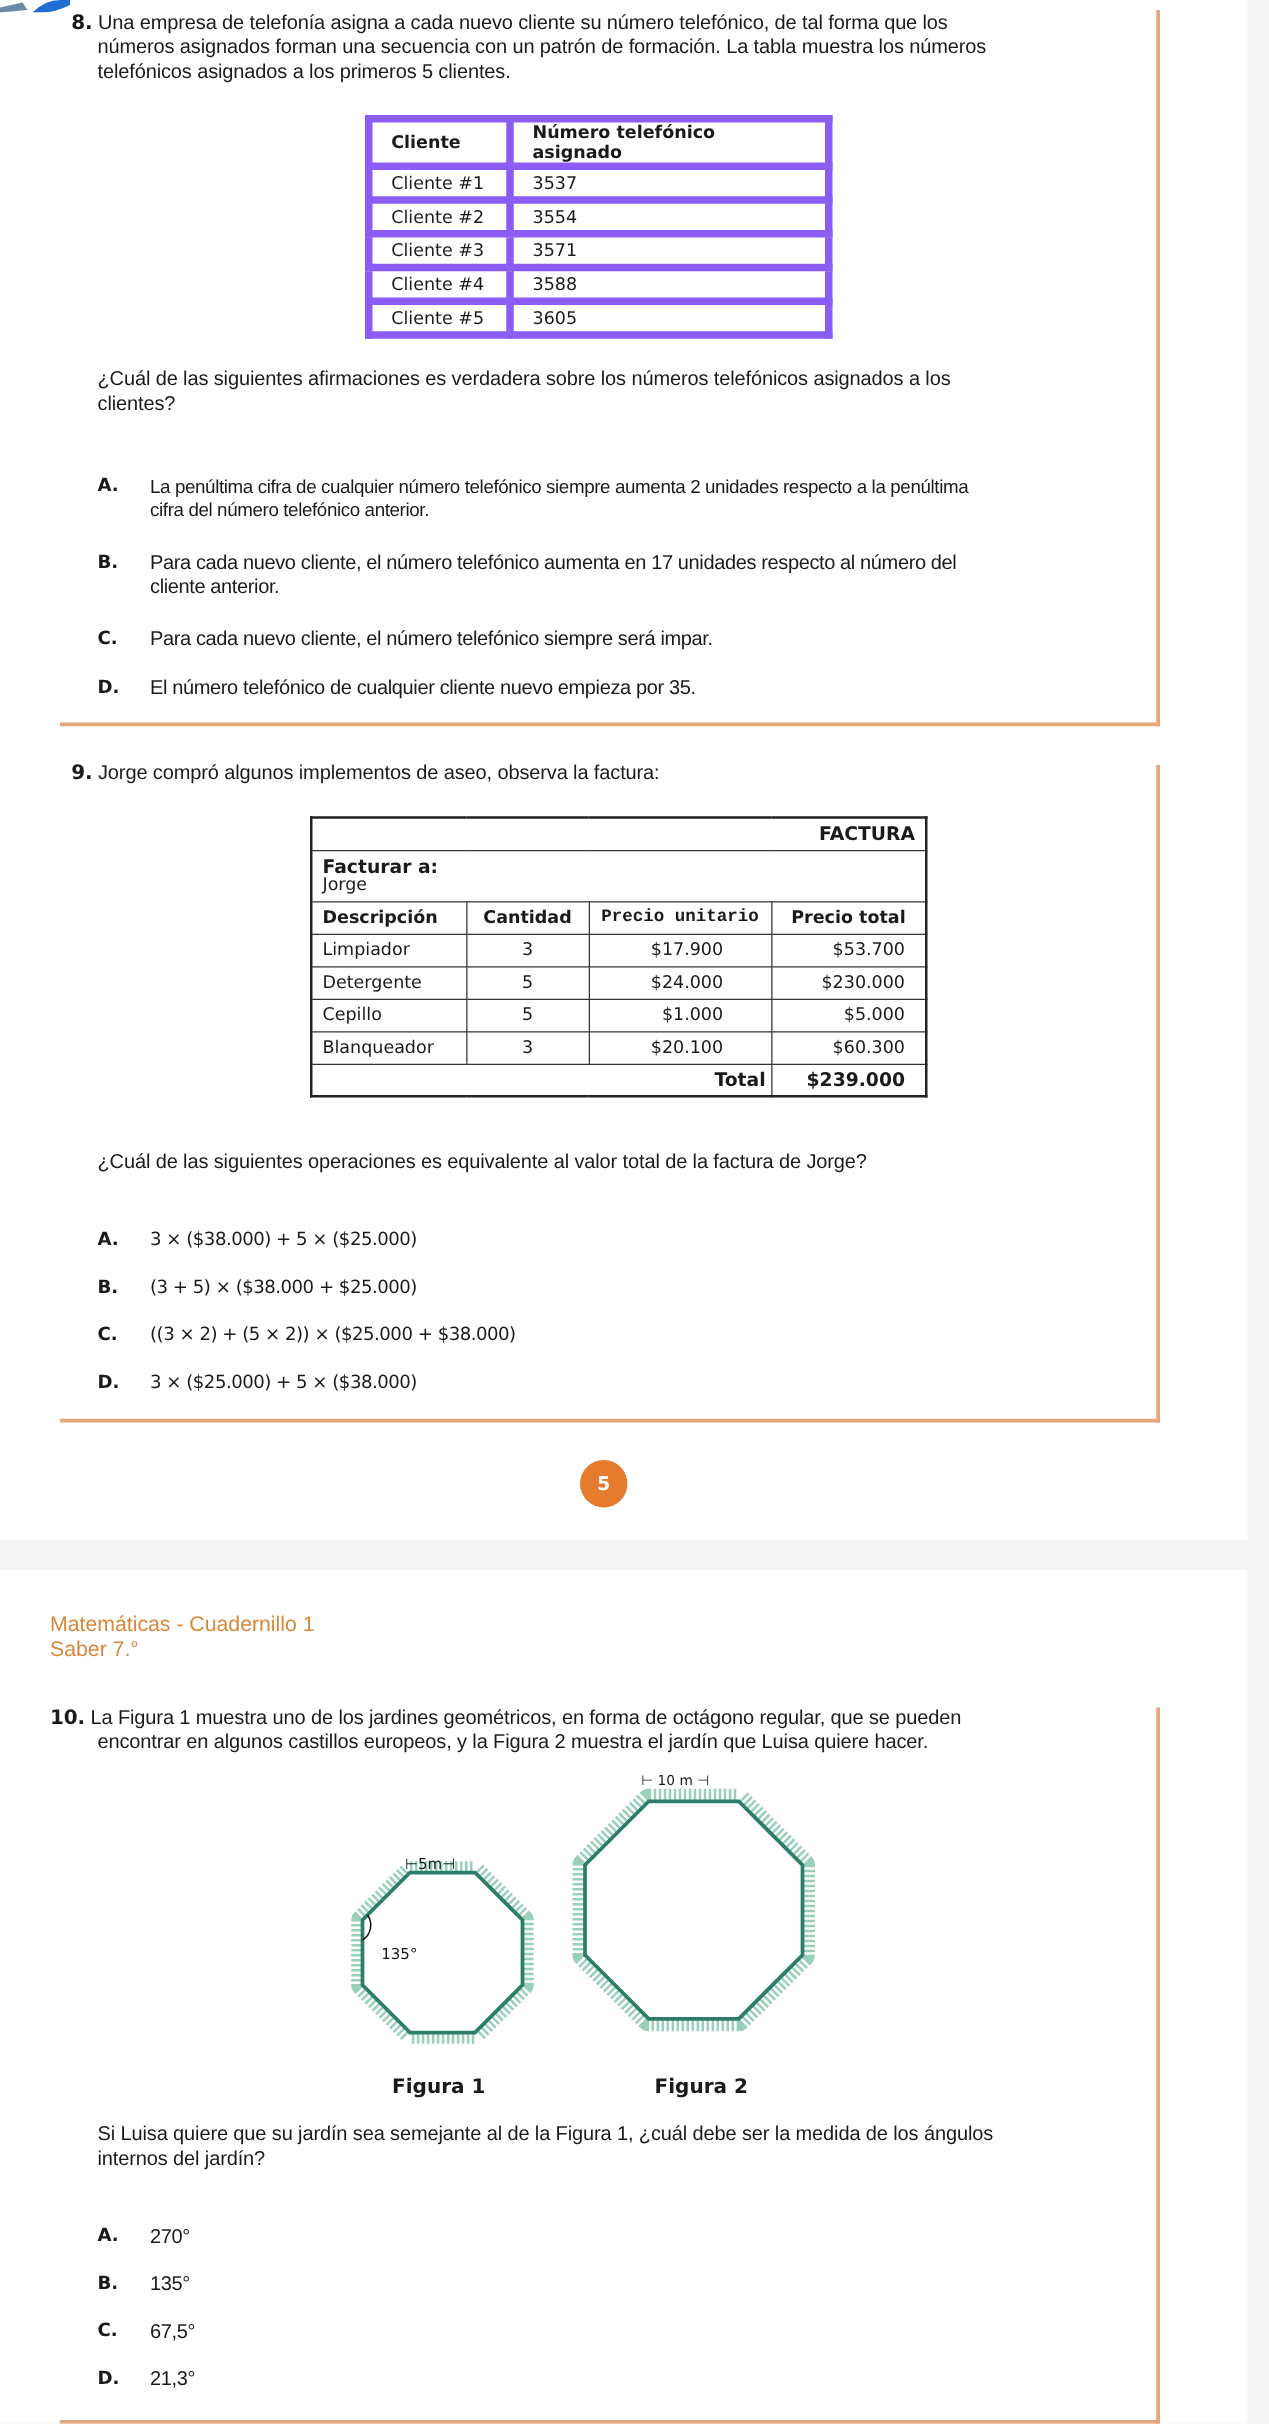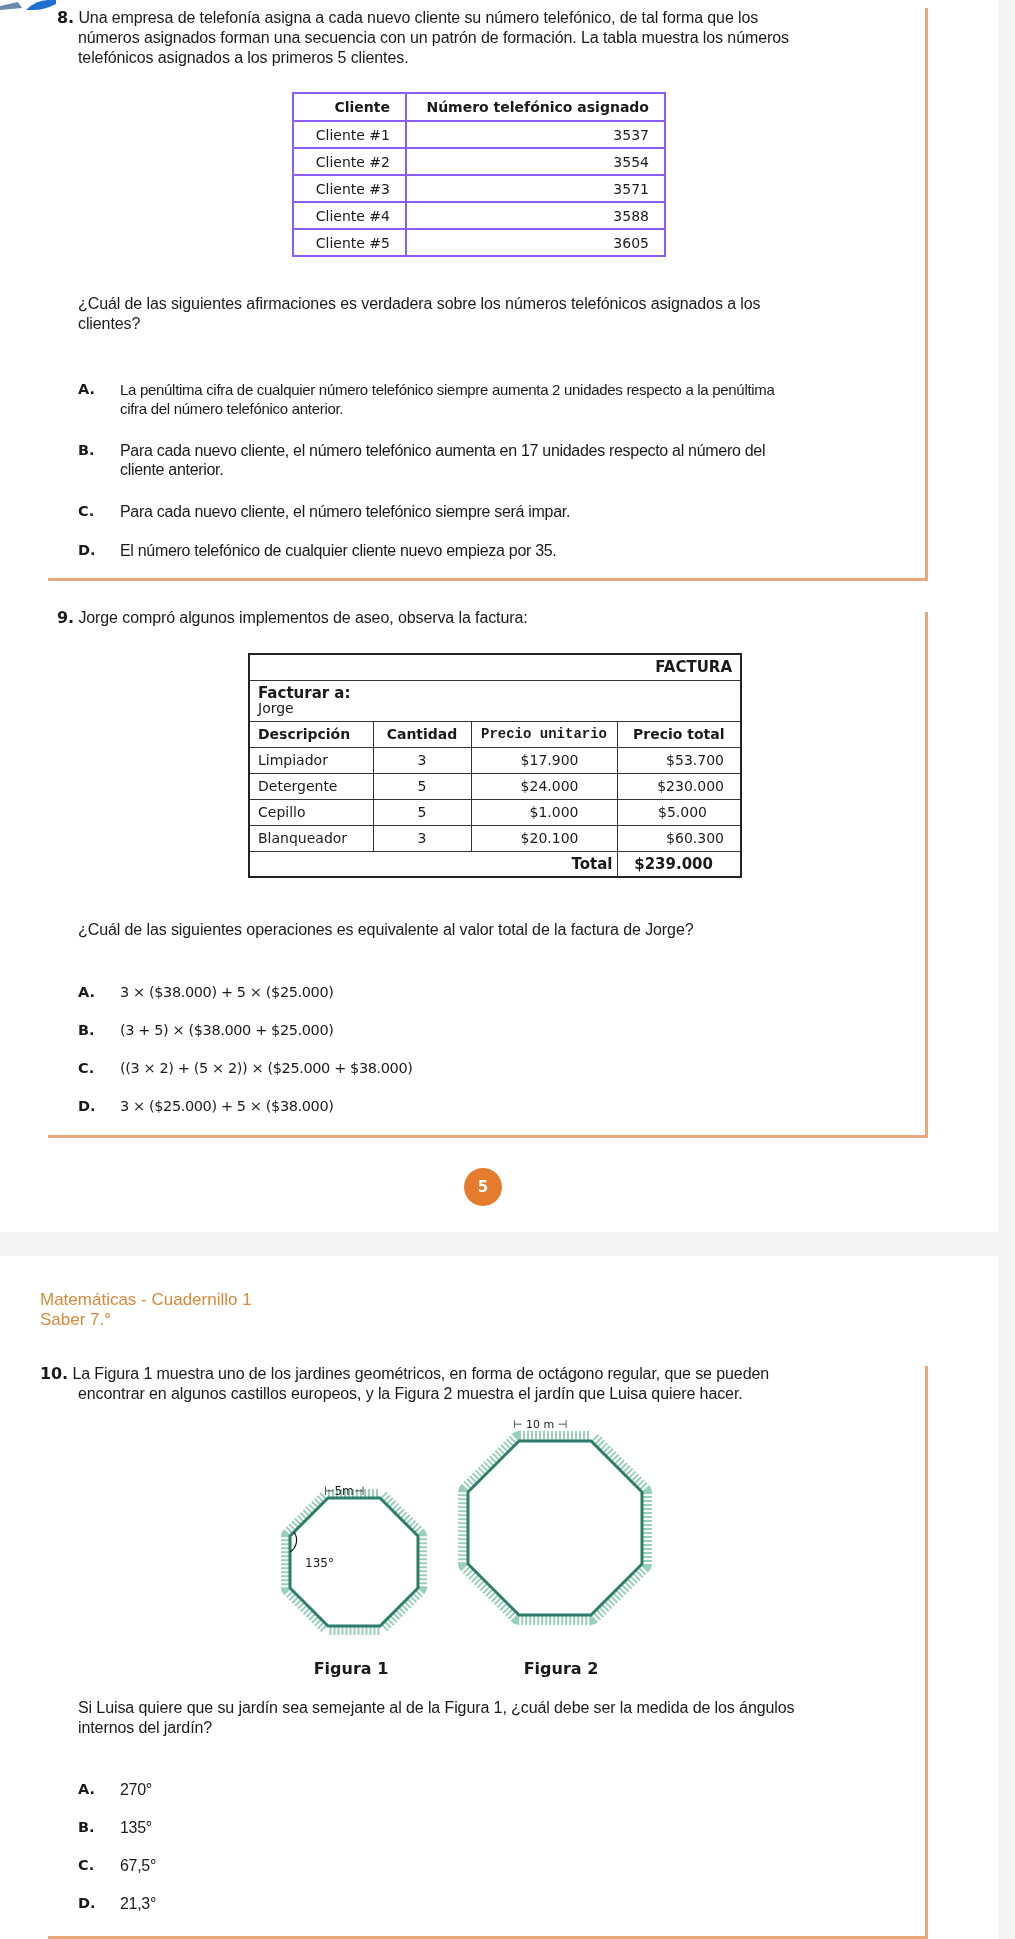--- a/index.html
+++ b/index.html
@@ -18,21 +18,21 @@
   .cond { font-family: "Liberation Sans Narrow", "Liberation Sans", sans-serif; font-size: 16px; letter-spacing: -0.1px; }
   .cond2 { font-family: "Liberation Sans Narrow", "Liberation Sans", sans-serif; font-size: 15px; letter-spacing: -0.35px; }
 
   .option { position: absolute; left: 78px; font-family: "Liberation Sans Narrow", "Liberation Sans", sans-serif; font-size: 16px; line-height: 19px; }
   .option .letter { position: absolute; left: 0; top: 0; font-weight: bold; font-family: "DejaVu Sans", "Liberation Sans", sans-serif; font-size: 14.5px; }
   .option .otext { display: block; margin-left: 42px; width: 828px; letter-spacing: -0.3px; }
   .opt-math .otext { font-family: "DejaVu Sans", "Liberation Sans", sans-serif; font-size: 14.5px; letter-spacing: -0.4px; }
 
   table { border-collapse: collapse; font-family: "DejaVu Sans", "Liberation Sans", sans-serif; }
   .clients-table { position: absolute; left: 292px; top: 92px; width: 374px; border: 2px solid #222; font-size: 14px; }
-  .clients-table th, .clients-table td { border: 2px solid #8b5cf6; height: 27px; text-align: right; padding: 0 15px; }
+  .clients-table th, .clients-table td { border: 6px solid #8b5cf6; height: 27px; text-align: left; padding: 0 15px; }
   .clients-table th { font-weight: bold; height: 28px; }
   .clients-table td.c1 { width: 113px; }
 
   .invoice { position: absolute; left: 248px; top: 653px; width: 494px; border: 2px solid #222; font-size: 14px; }
   .invoice td, .invoice th { border: 1px solid #333; padding: 0 8px; height: 26px; }
   .invoice .inv-title { text-align: right; font-weight: bold; font-size: 15px; height: 26px; }
   .invoice .inv-bill { height: 41px; line-height: 15px; vertical-align: middle; }
   .invoice .inv-bill b { display: block; font-size: 15px; }
   .invoice th { font-weight: bold; text-align: center; }
   .invoice th.left { text-align: left; }
@@ -151,31 +151,31 @@
     <tr>
       <td>Detergente</td>
       <td class="center">5</td>
       <td class="right" style="padding-right:38px;">$24.000</td>
       <td class="right" style="padding-right:16px;">$230.000</td>
     </tr>
     <tr>
       <td>Cepillo</td>
       <td class="center">5</td>
       <td class="right" style="padding-right:38px;">$1.000</td>
-      <td class="right" style="padding-right:33px;">$5.000</td>
+      <td class="right" style="padding-right:16px;">$5.000</td>
     </tr>
     <tr>
       <td>Blanqueador</td>
       <td class="center">3</td>
       <td class="right" style="padding-right:38px;">$20.100</td>
       <td class="right" style="padding-right:16px;">$60.300</td>
     </tr>
     <tr>
       <td colspan="3" class="total-label">Total</td>
-      <td class="total-val" style="padding-right:27px;margin-top:40px;">$239.000</td>
+      <td class="total-val" style="padding-right:16px;margin-top:40px;">$239.000</td>
     </tr>
   </tbody>
     </table>
 
   <div class="q-text cond" style="left:78px; top:920px;">¿Cuál de las siguientes operaciones es equivalente al valor total de la factura de Jorge?</div>
 
   <div class="option opt-math" style="top:983px;">
     <span class="letter">A.</span>
     <span class="otext">3 × ($38.000) + 5 × ($25.000)</span>
   </div>

